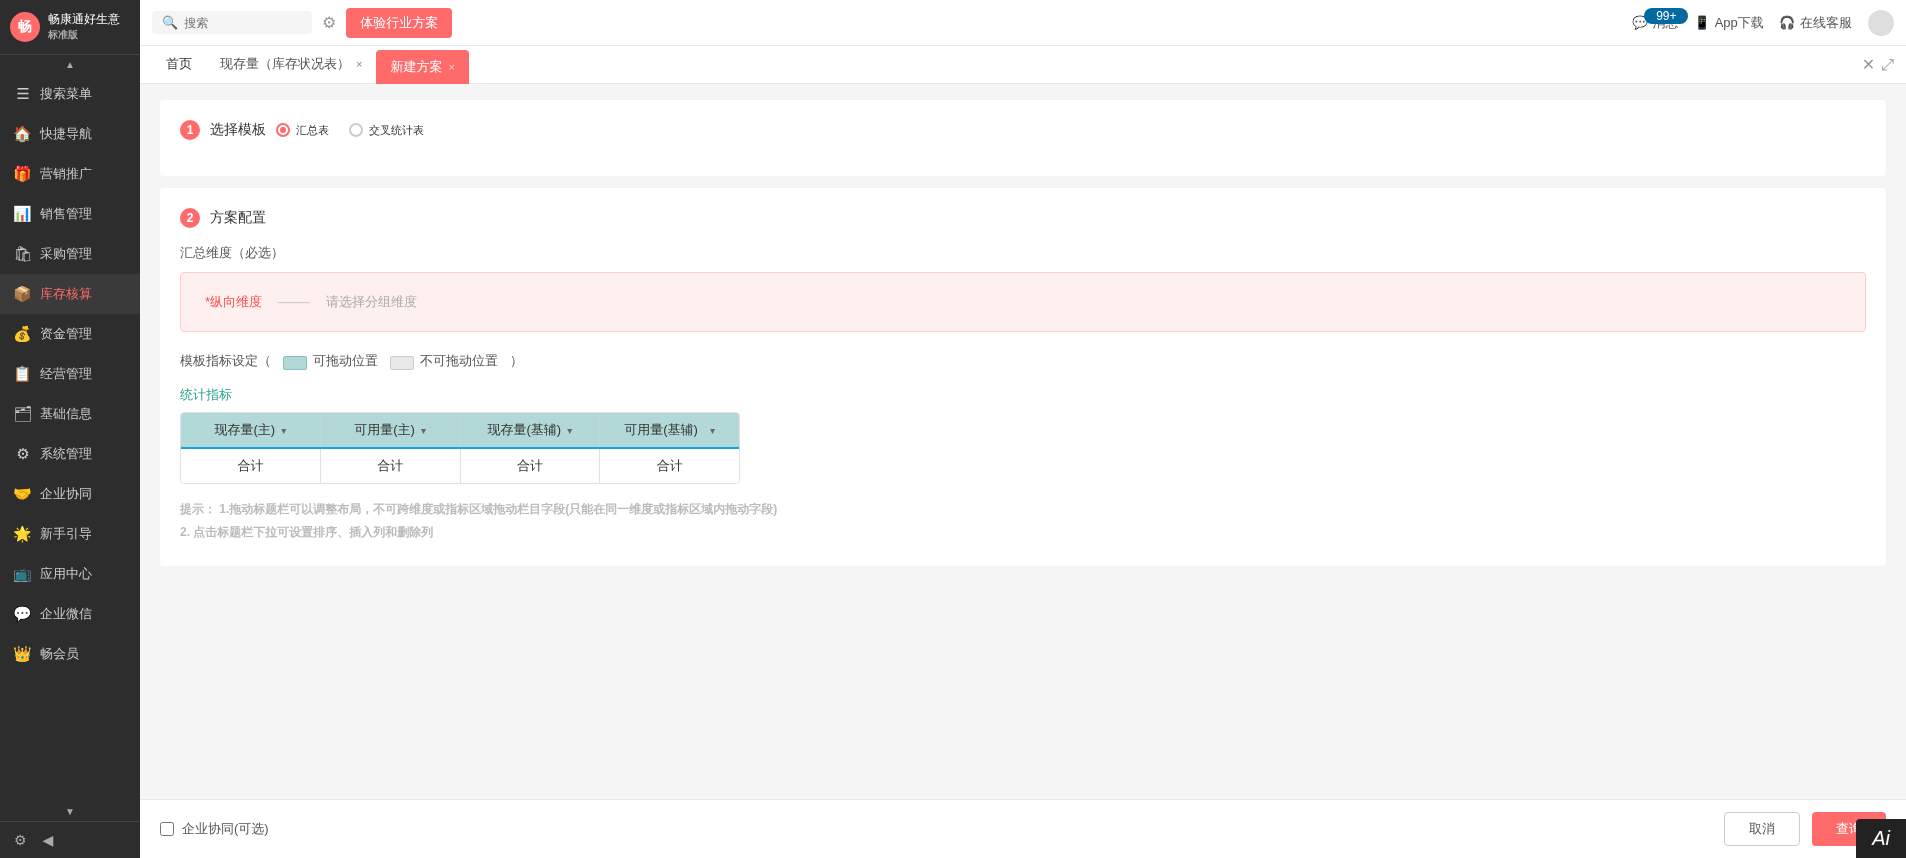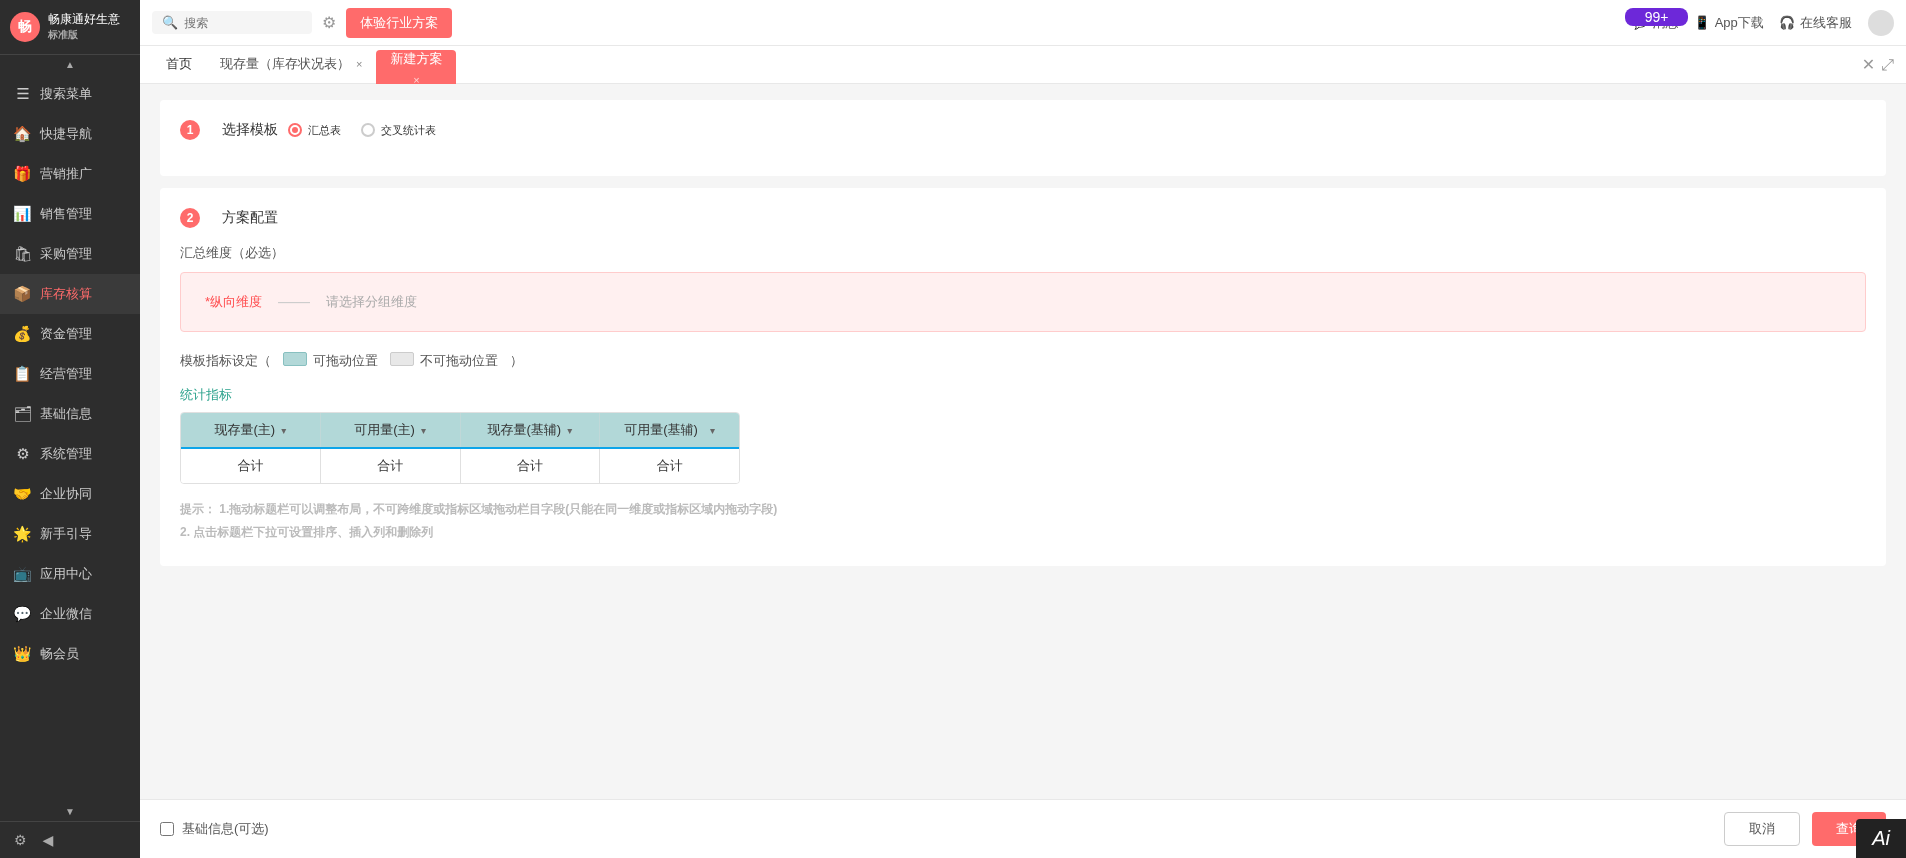--- a/index.html
+++ b/index.html
@@ -107,25 +107,25 @@
       border: none;
       border-radius: 4px;
       padding: 6px 14px;
       font-size: 13px;
       cursor: pointer;
     }
     .topbar-spacer { flex: 1; }
     .topbar-right { display: flex; align-items: center; gap: 16px; }
     .topbar-msg { display: flex; align-items: center; gap: 4px; color: #555; font-size: 13px; position: relative; cursor: pointer; }
     .topbar-badge {
-      background: #6d28d9;
-      color: #fff;
-      font-size: 14px;
+      background: #0369a1;
+      color: #fff;
+      font-size: 12px;
       border-radius: 8px;
-      padding: 1px 20px;
+      padding: 1px 12px;
       position: absolute;
       top: -6px; right: -10px;
     }
     .topbar-app { display: flex; align-items: center; gap: 4px; color: #555; font-size: 13px; cursor: pointer; }
     .topbar-service { display: flex; align-items: center; gap: 4px; color: #555; font-size: 13px; cursor: pointer; }
     .topbar-user { display: flex; align-items: center; gap: 4px; }
     .topbar-avatar {
       width: 26px; height: 26px;
       background: #ddd;
       border-radius: 50%;
@@ -154,21 +154,20 @@
     }
     .tab.home { color: #333; }
     .tab.active-tab {
       background: #ff6b6b;
       color: #fff;
       border-radius: 4px 4px 0 0;
       border-bottom: none;
       margin-bottom: -1px;
       height: 34px;
       align-self: flex-end;
-      flex-direction: column;
     }
     .tab .close-x { font-size: 11px; opacity: 0.7; }
     .tab-actions { margin-left: auto; display: flex; gap: 6px; }
     .tab-actions .ta-btn { background: none; border: none; font-size: 16px; cursor: pointer; color: #999; }
 
     
     .content {
       flex: 1;
       overflow-y: auto;
       padding: 16px 20px;
@@ -199,21 +198,21 @@
     .section-num {
       width: 20px; height: 20px;
       background: #ff6b6b;
       color: #fff;
       border-radius: 50%;
       display: flex; align-items: center; justify-content: center;
       font-size: 12px;
       font-weight: bold;
       flex-shrink: 0;
     }
-    .section-title { font-size: 14px; color: #333; font-weight: 500; margin-left: 12px; }
+    .section-title { font-size: 14px; color: #333; font-weight: 500; }
 
     
     .radio-group { display: flex; align-items: center; gap: 20px; }
     .radio-item { display: flex; align-items: center; gap: 6px; cursor: pointer; font-size: 11px; color: #333; }
     .radio-dot {
       width: 14px; height: 14px;
       border-radius: 50%;
       border: 2px solid #ccc;
       display: flex; align-items: center; justify-content: center;
     }
@@ -242,21 +241,21 @@
 
     
     .template-settings {
       display: flex;
       align-items: center;
       gap: 12px;
       font-size: 13px;
       color: #555;
       margin-bottom: 16px;
     }
-    .legend-item { display: flex; align-items: flex-start; gap: 6px; }
+    .legend-item { display: flex; align-items: flex-end; gap: 6px; }
     .legend-box {
       width: 24px; height: 14px;
       border-radius: 2px;
     }
     .legend-box.draggable { background: #b2d8d8; border: 1px solid #88c0c0; }
     .legend-box.non-draggable { background: #e8e8e8; border: 1px solid #ccc; }
 
     
     .stats-label { color: #2da38d; font-size: 13px; margin-bottom: 8px; font-weight: 500; }
     .stats-table {
@@ -561,21 +560,21 @@
           <div class="tip-item">提示：  1.拖动标题栏可以调整布局，不可跨维度或指标区域拖动栏目字段(只能在同一维度或指标区域内拖动字段)</div>
           <div class="tip-item">2. 点击标题栏下拉可设置排序、插入列和删除列</div>
         </div>
       </div>
     </div>
   </div>
 
   <div class="footer">
     <div class="save-option">
       <input type="checkbox" class="save-checkbox" style="">
-      <span>基础信息(可选)</span>
+      <span>企业协同(可选)</span>
     </div>
     <div class="footer-btns">
       <button class="btn-cancel">取消</button>
       <button class="btn-query">查询</button>
     </div>
   </div>
 
 </div>
 
 <div class="ai-badge">Ai</div>

